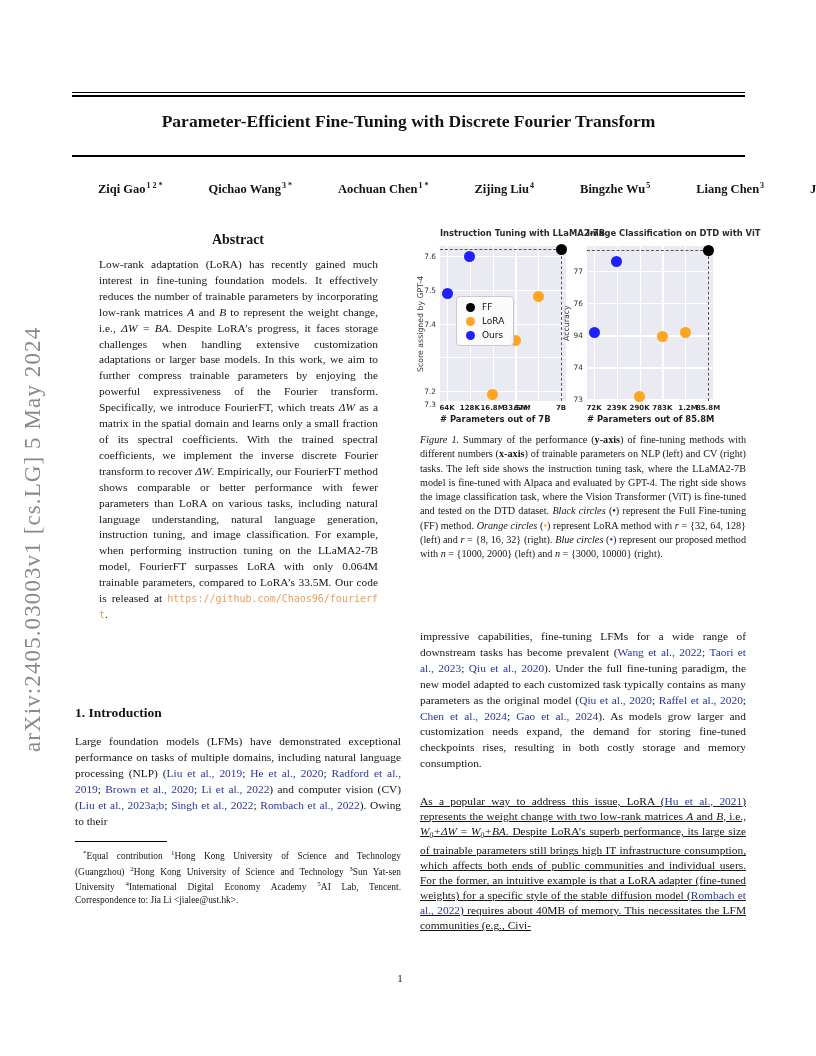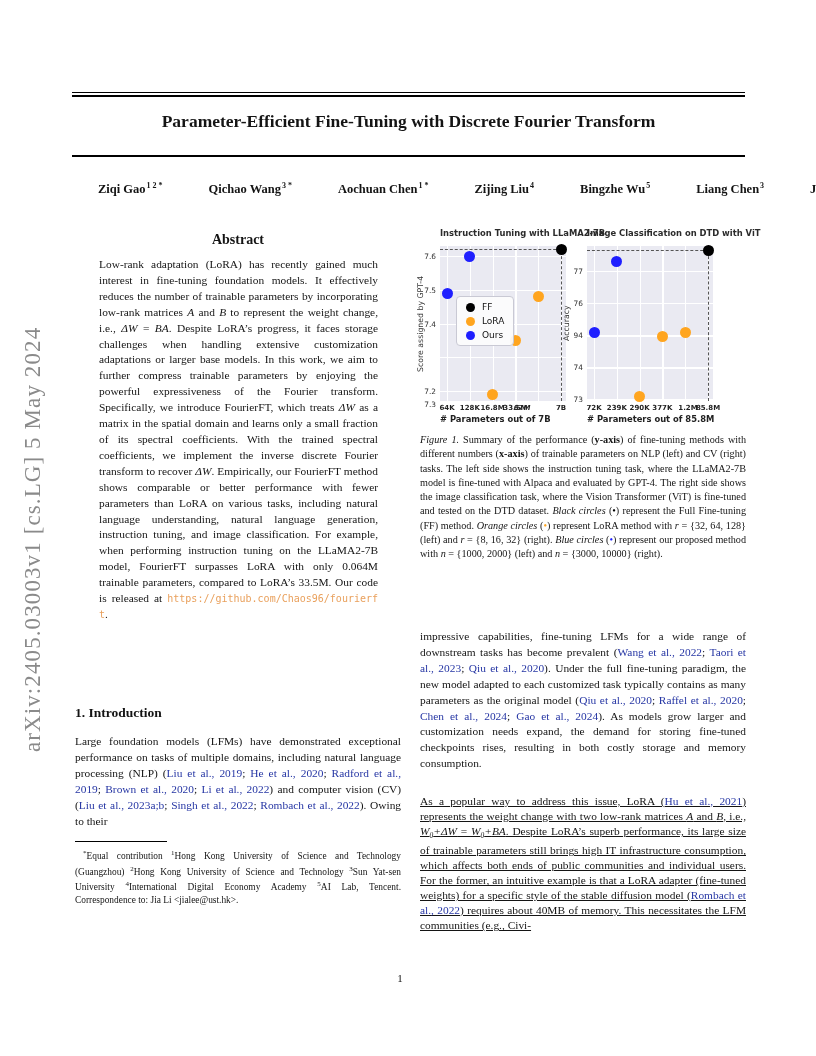--- a/index.html
+++ b/index.html
@@ -175,21 +175,21 @@
           <div class="ytick" style="top: 57.1222px;">76</div>
           <div class="gl-h" style="top: 25.0311px;"></div>
           <div class="ytick" style="top: 25.0311px;">77</div>
           <div class="gl-v" style="left: 7px;"></div>
           <div class="xtick" style="left: 7px;">72K</div>
           <div class="gl-v" style="left: 29.8px;"></div>
           <div class="xtick" style="left: 29.8px;">239K</div>
           <div class="gl-v" style="left: 52.6px;"></div>
           <div class="xtick" style="left: 52.6px;">290K</div>
           <div class="gl-v" style="left: 75.4px;"></div>
-          <div class="xtick" style="left: 75.4px;">377K</div>
+          <div class="xtick" style="left: 75.4px;">783K</div>
           <div class="gl-v" style="left: 98.2px;"></div>
           <div class="xtick" style="left: 101px;">1.2M</div>
           <div class="gl-v" style="left: 121px;"></div>
           <div class="xtick" style="left: 121px;">85.8M</div>
           <div class="ref-h" style="top: 4.17184px;"></div>
           <div class="ref-v" style="left: 121px;"></div>
           <div class="dot" style="left: 115.5px; top: -1.32816px; background: rgb(0, 0, 0);"></div>
           <div class="dot" style="left: 47.1px; top: 144.686px; background: rgb(255, 165, 31);"></div>
           <div class="dot" style="left: 69.9px; top: 85.3178px; background: rgb(255, 165, 31);"></div>
           <div class="dot" style="left: 92.7px; top: 80.5041px; background: rgb(255, 165, 31);"></div>

